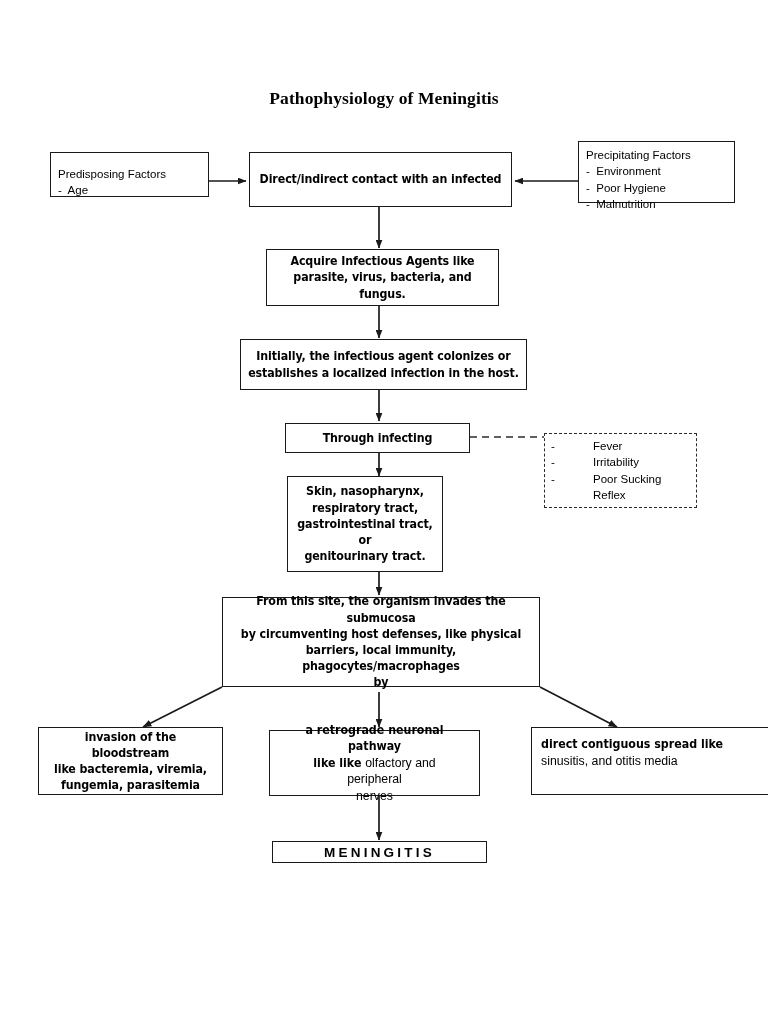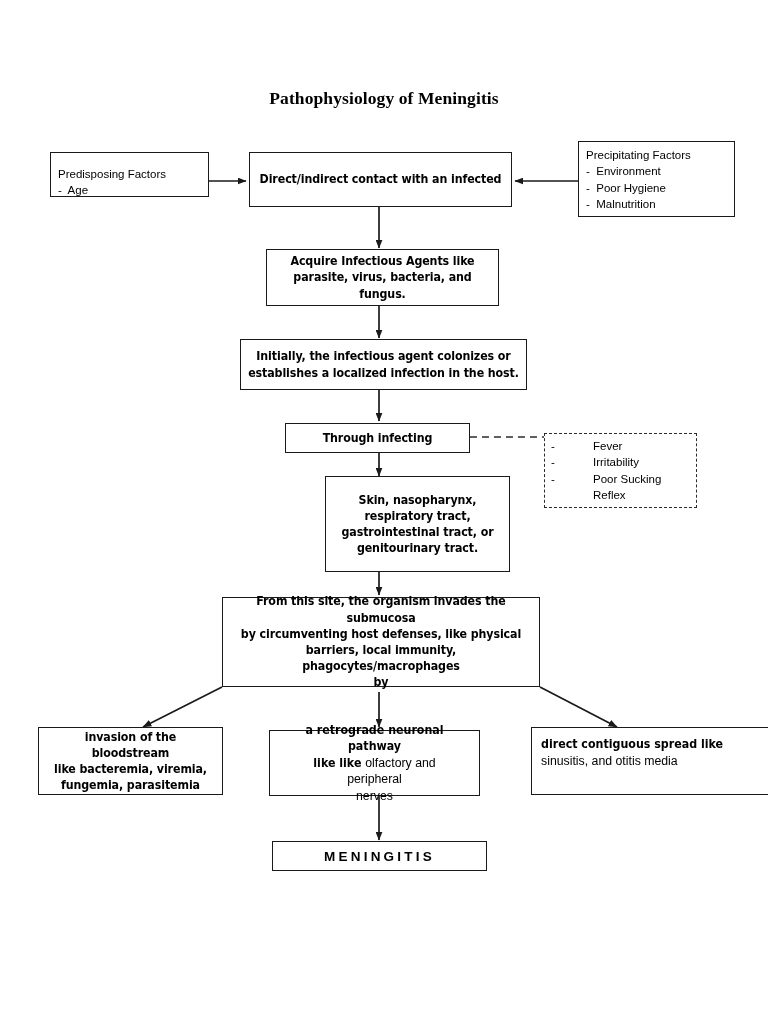--- a/index.html
+++ b/index.html
@@ -151,21 +151,21 @@
 
   <div class="node plain" style="left:50px; top:152px; width:159px; height:45px; font-size:11.5px; padding:13px 7px; justify-content:flex-start;">
     <span class="row">Predisposing Factors</span>
     <span class="row">-  Age</span>
   </div>
 
   <div class="node cond" style="left:249px; top:152px; width:263px; height:55px; font-size:12.3px;">
     <span>Direct/indirect contact with an infected</span>
   </div>
 
-  <div class="node plain" style="left:578px; top:141px; width:157px; height:76px; font-size:11.5px; padding:5px 7px; justify-content:flex-start;">
+  <div class="node plain" style="left:578px; top:141px; width:157px; height:62px; font-size:11.5px; padding:5px 7px; justify-content:flex-start;">
     <span class="row">Precipitating Factors</span>
     <span class="row">-  Environment</span>
     <span class="row">-  Poor Hygiene</span>
     <span class="row">-  Malnutrition</span>
   </div>
 
   <div class="node cond" style="left:266px; top:249px; width:233px; height:57px; font-size:12.3px;">
     <span>Acquire Infectious Agents like</span>
     <span>parasite, virus, bacteria, and fungus.</span>
   </div>
@@ -190,21 +190,21 @@
         <span class="li-text">Irritability</span>
       </div>
       <div class="li">
         <span class="bullet">-</span>
         <span class="li-text">Poor Sucking</span>
       </div>
       <div class="cont">Reflex</div>
     </div>
   </div>
 
-  <div class="node cond" style="left:287px; top:476px; width:185px; height:96px; font-size:12.3px;margin-left:38px;">
+  <div class="node cond" style="left:287px; top:476px; width:156px; height:96px; font-size:12.3px;">
     <span>Skin, nasopharynx,</span>
     <span>respiratory tract,</span>
     <span>gastrointestinal tract, or</span>
     <span>genitourinary tract.</span>
   </div>
 
   <div class="node cond" style="left:222px; top:597px; width:318px; height:90px; font-size:12.3px;">
     <span>From this site, the organism invades the submucosa</span>
     <span>by circumventing host defenses, like physical</span>
     <span>barriers, local immunity, phagocytes/macrophages</span>
@@ -225,17 +225,17 @@
       <span class="strong">like like </span><span class="light">olfactory and peripheral</span>
     </span>
     <span class="light">nerves</span>
   </div>
 
   <div class="node mixed" style="left:511px; top:727px; width:243px; height:68px; font-size:12.3px; text-align:left; line-height:1.36; padding:0 9px; justify-content:flex-start; padding-top:8px;margin-left:20px;">
     <span class="strong">direct contiguous spread like</span>
     <span class="light">sinusitis, and otitis media</span>
   </div>
 
-  <div class="node" style="left:272px; top:841px; width:215px; height:30px;">
+  <div class="node" style="left:272px; top:841px; width:215px; height:22px;">
     <span class="meningitis-text">MENINGITIS</span>
   </div>
 
 </div>
 
 </body></html>

